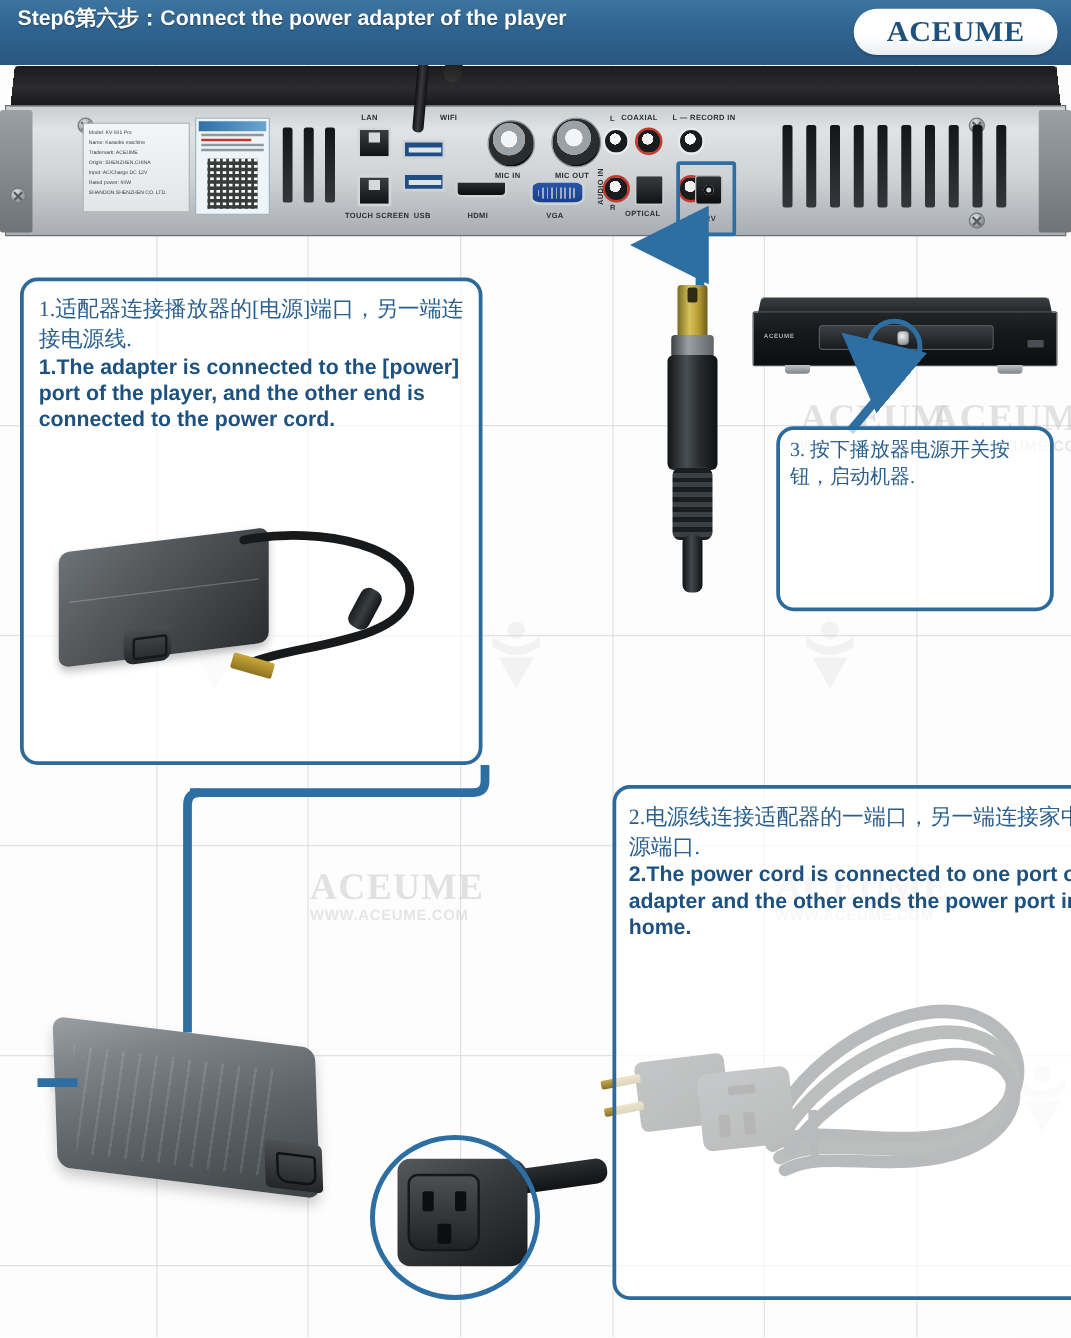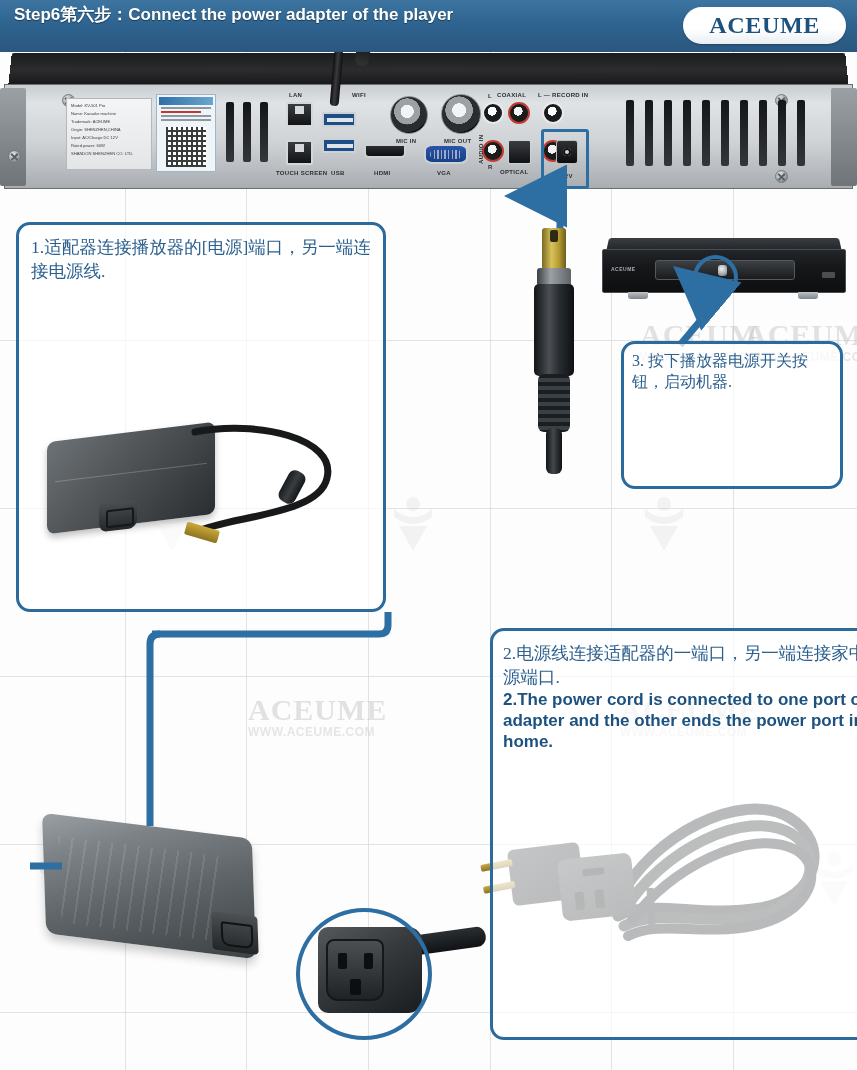--- a/index.html
+++ b/index.html
@@ -581,20 +581,21 @@
     <path d="M680 345 L716 302" stroke="#2d6ea3" stroke-width="7" fill="none" marker-end="url(#arrowUp)"></path>
 
     <path d="M388 612 L388 625 Q388 634 379 634 L152 634" stroke="#2d6ea3" stroke-width="7" fill="none"></path>
     <path d="M160 634 Q150 634 150 644 L150 826" stroke="#2d6ea3" stroke-width="7" fill="none"></path>
 
     <path d="M62 866 L30 866" stroke="#2d6ea3" stroke-width="7" fill="none"></path>
   </svg>
 
   <div class="ibox" id="ibox1">
     <div class="cn">1.适配器连接播放器的[电源]端口，另一端连接电源线.</div>
+    <div class="en">1.The adapter is connected to the [power] port of the player, and the other end is connected to the power cord.</div>
 
     <div class="adapter-photo">
       <div class="adapter-brick"></div>
       <div class="adapter-iec"></div>
       <svg class="adapter-cord" viewBox="0 0 165 120">
         <path d="M8 12 C70 0 150 18 140 58 C132 96 40 96 10 112" stroke="#17191b" stroke-width="7" fill="none" stroke-linecap="round"></path>
       </svg>
       <div class="ferrite"></div>
       <div class="dc-tip-small"></div>
     </div>

